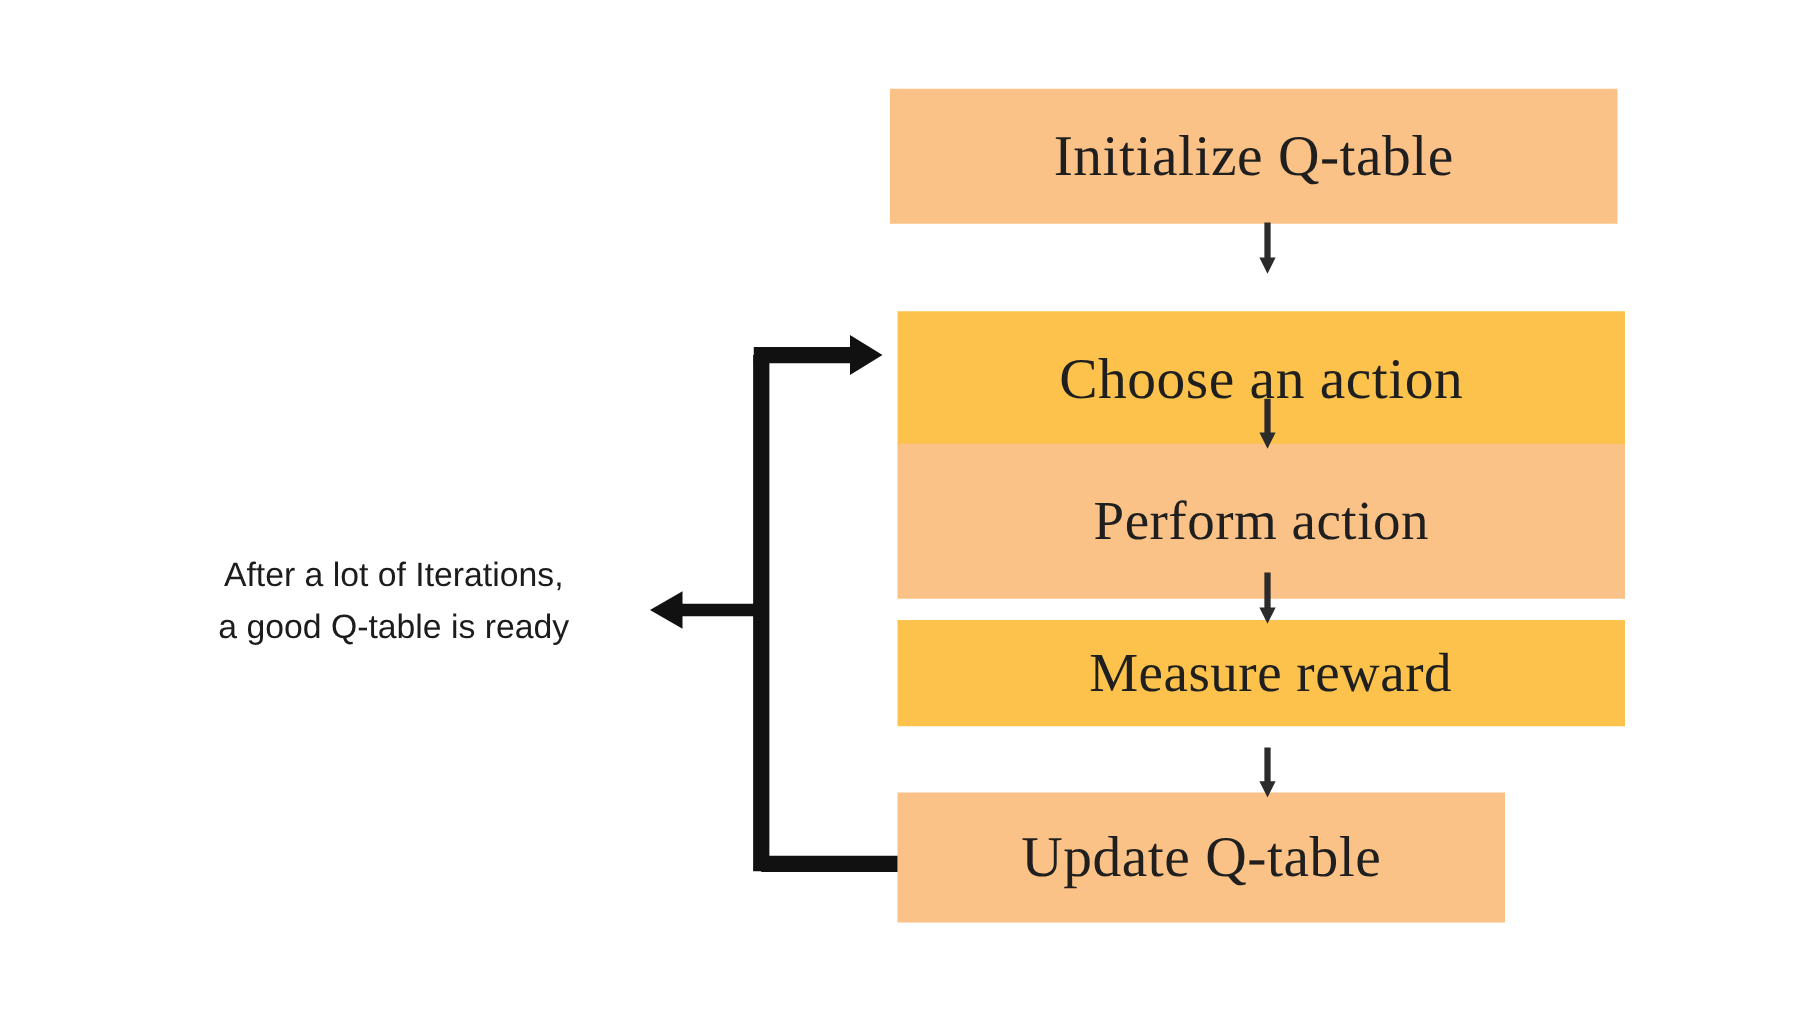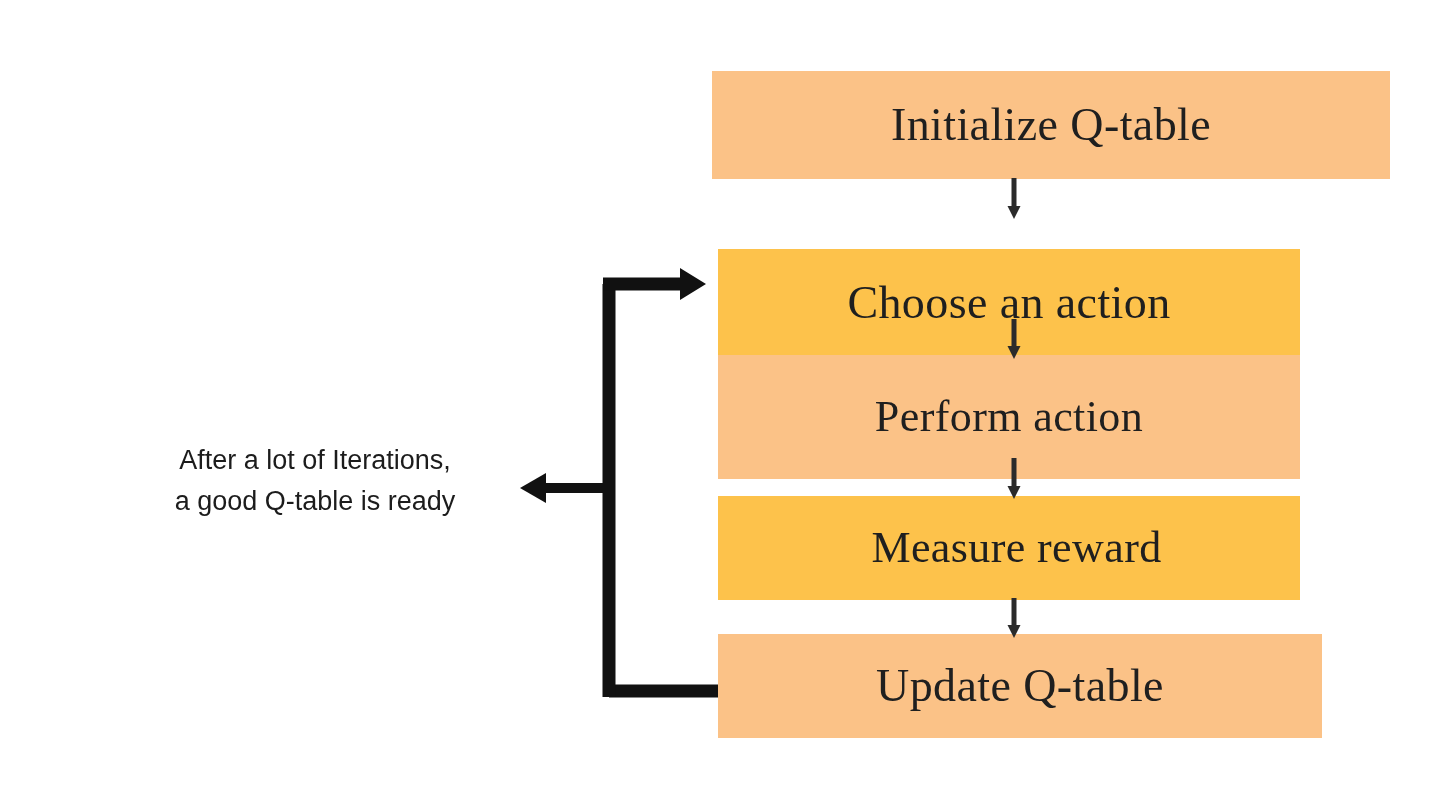--- a/index.html
+++ b/index.html
@@ -32,50 +32,50 @@
     letter-spacing: 0.4px;
     white-space: nowrap;
     user-select: none;
   }
   .flow-box .box-label {
     font-family: "Liberation Serif", serif;
     line-height: 1;
   }
   #box-init {
     left: 712px;  top: 71px;
-    width: 678px; height: 108px;
+    width: 582px; height: 108px;
     background: #FBC287;
   }
   #box-init .box-label { font-size: 46px; }
 
   #box-choose {
     left: 718px; top: 215px;
     width: 582px; height: 107px;
     background: #FDC24B;
   }
   #box-choose .box-label { font-size: 46px; }
 
   #box-perform {
     left: 718px; top: 355px;
     width: 582px; height: 124px;
     background: #FBC287;
   }
   #box-perform .box-label { font-size: 44px; }
 
   #box-measure {
     left: 718px; top: 496px;
-    width: 582px; height: 104px;
+    width: 582px; height: 85px;
     background: #FDC24B;
     padding-left: 15px;
   }
   #box-measure .box-label { font-size: 44px; }
 
   #box-update {
     left: 718px; top: 634px;
-    width: 604px; height: 104px;
+    width: 486px; height: 104px;
     background: #FBC287;
   }
   #box-update .box-label { font-size: 46px; }
 
   
   .connector-down {
     position: absolute;
     width: 26px;
     left: 1001px;
   }

